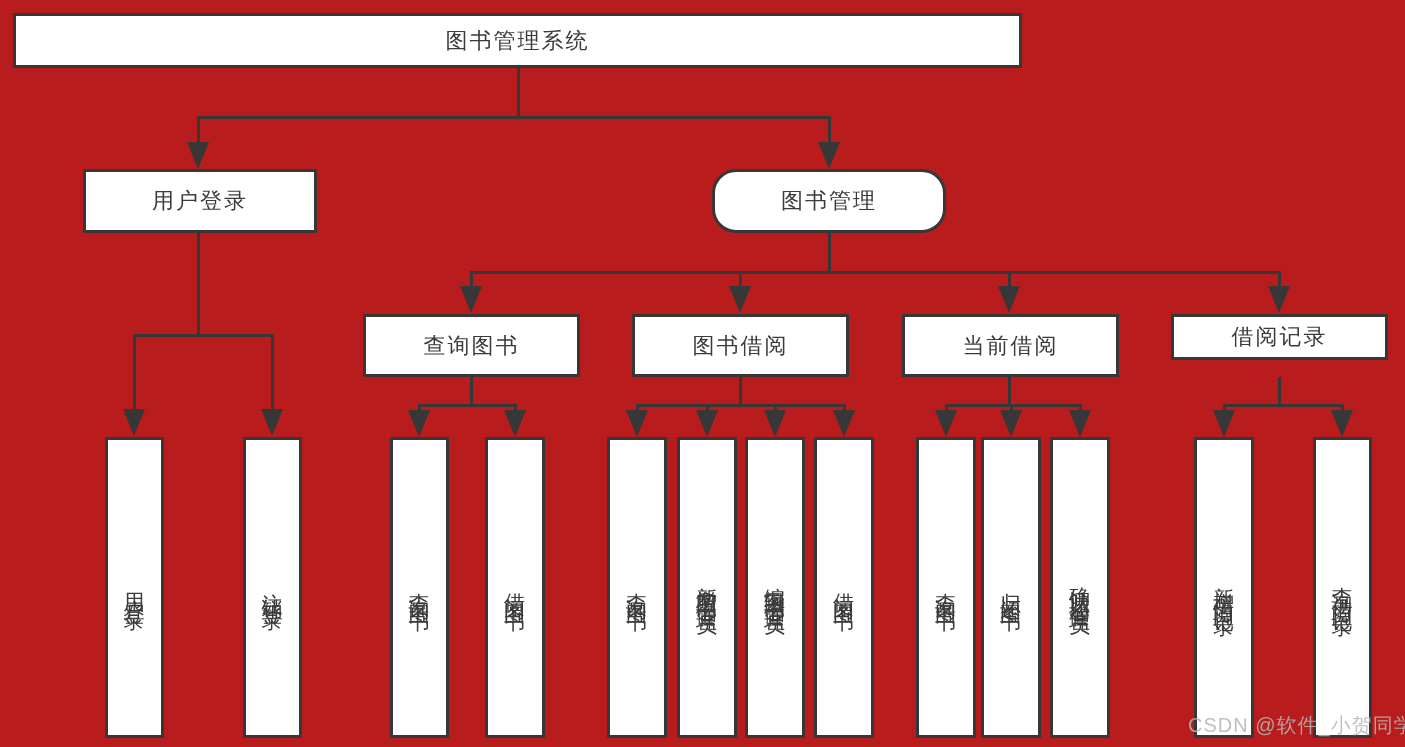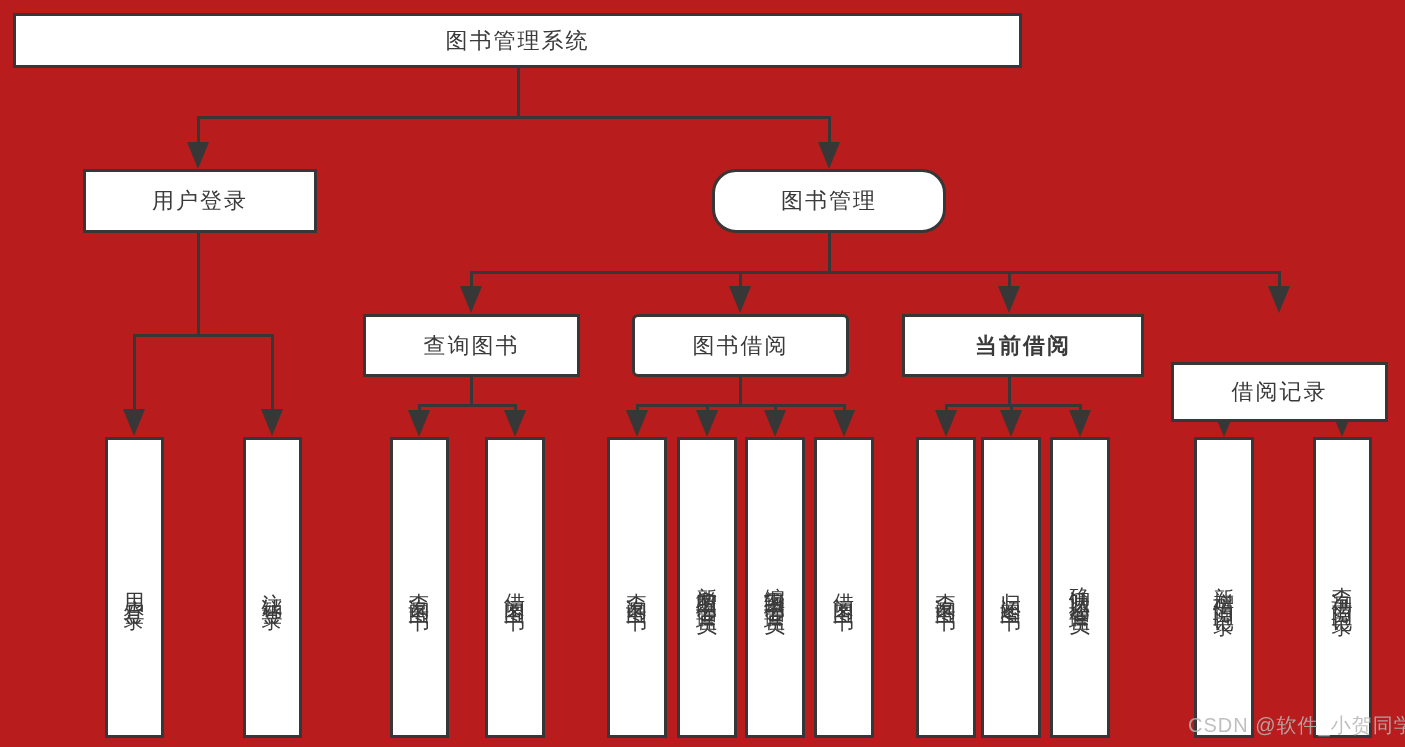--- a/index.html
+++ b/index.html
@@ -96,27 +96,27 @@
   <div class="vline" style="left:739px; top:271px; height:17px;"></div>
   <div class="arrow" style="left:729px; top:286px;"></div>
   <div class="vline" style="left:1008px; top:271px; height:17px;"></div>
   <div class="arrow" style="left:998px; top:286px;"></div>
   <div class="vline" style="left:1278px; top:271px; height:17px;"></div>
   <div class="arrow" style="left:1268px; top:286px;"></div>
 
   <div class="node" style="left:363px; top:314px; width:217px; height:63px;">
     <span>查询图书</span>
   </div>
-  <div class="node" style="left:632px; top:314px; width:217px; height:63px;border-radius:6px;">
+  <div class="node" style="left:632px; top:314px; width:217px; height:63px;">
     <span>图书借阅</span>
   </div>
-  <div class="node" style="left:902px; top:314px; width:242px; height:63px;font-weight:bold;">
+  <div class="node" style="left:902px; top:314px; width:217px; height:63px;">
     <span>当前借阅</span>
   </div>
-  <div class="node" style="left:1171px; top:314px; width:217px; height:60px;margin-top:48px;">
+  <div class="node" style="left:1171px; top:314px; width:217px; height:46px;">
     <span>借阅记录</span>
   </div>
 
   <div class="vline" style="left:470px; top:377px; height:30px;"></div>
   <div class="hline" style="left:418px; top:404px; width:99px;"></div>
   <div class="vline" style="left:418px; top:404px; height:8px;"></div>
   <div class="arrow" style="left:408px; top:410px;"></div>
   <div class="vline" style="left:514px; top:404px; height:8px;"></div>
   <div class="arrow" style="left:504px; top:410px;"></div>
 

